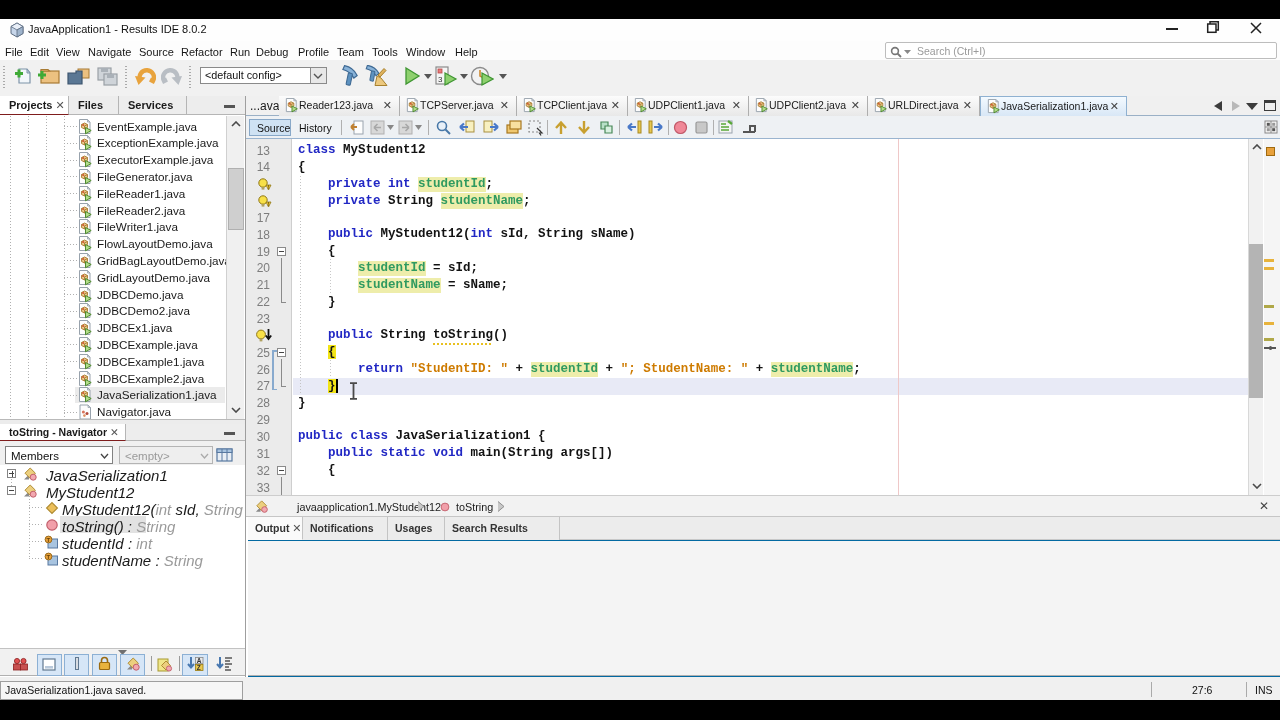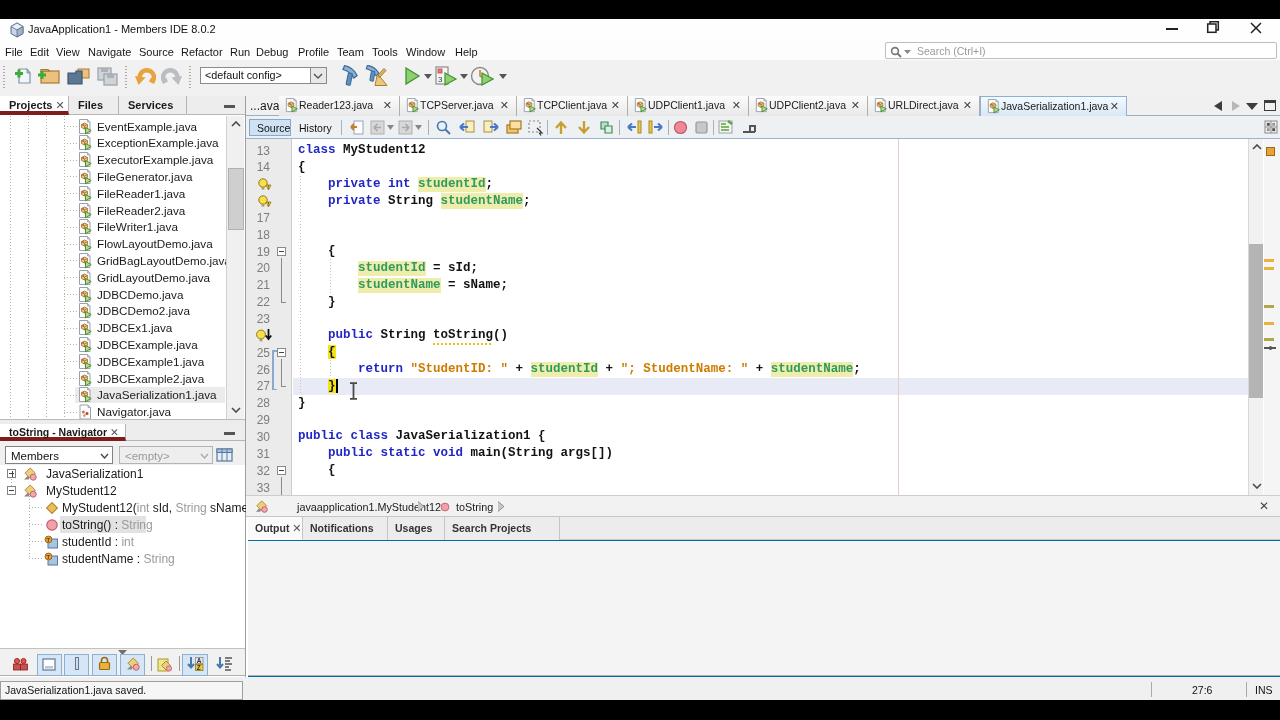--- a/index.html
+++ b/index.html
@@ -11,21 +11,21 @@
 #menubar { position:absolute; left:0; top:41px; width:1280px; height:19px; background:#fdfdfd; }
 .menuitem { position:absolute; top:5px; font-size:11px; color:#161616; }
 #toolbar { position:absolute; left:0; top:60px; width:1280px; height:36px; background:#f1f1f1; }
 .grip { position:absolute; top:6px; width:2px; height:22px; background-image:repeating-linear-gradient(#aaa 0 1px, transparent 1px 3px); }
 #searchbox { position:absolute; left:885px; top:42px; width:392px; height:17px; background:#fff; border:1px solid #bdbdbd; border-radius:2px; }
 
 #leftpanel { position:absolute; left:0; top:96px; width:246px; height:328px; background:#fff; border-right:1px solid #9e9e9e; }
 #navpanel { position:absolute; left:0; top:424px; width:246px; height:253px; background:#fff; border-right:1px solid #9e9e9e; }
 .ptabbar { position:absolute; left:0; top:0; width:245px; height:19px; background:#ededed; border-bottom:1px solid #b5b5b5; }
 .ptab { position:absolute; top:0; height:19px; font-size:11px; font-weight:bold; color:#1a1a1a; border-right:1px solid #b5b5b5; padding:3px 0 0 9px; }
-.ptab.active { background:#fff; border-bottom:4px solid #7f1d1d; }
+.ptab.active { background:#fff; border-bottom:1px solid #7f1d1d; }
 .closex { color:#555; font-weight:normal; }
 .minbtn { position:absolute; width:11px; height:3px; background:#555; }
 
 #edittabs { position:absolute; left:246px; top:96px; width:1034px; height:20px; background:#f0f0f0; border-bottom:1px solid #9ab0c6; }
 .etab { position:absolute; top:0; height:20px; background:linear-gradient(#fcfcfc,#e8e8e8); border-right:1px solid #aeaeae; font-size:12px; color:#1a1a1a; }
 .etab.active { background:linear-gradient(#f4faff,#d8e7f6); border:1px solid #8fb1d1; height:21px; }
 .etab .lbl { position:absolute; left:20px; top:3px; white-space:nowrap; }
 .etab .tx { position:absolute; right:7px; top:3px; color:#444; font-size:11px; }
 #srcbar { position:absolute; left:246px; top:116px; width:1034px; height:23px; background:#eef1f4; border-bottom:1px solid #9ab4cf; }
 #codearea { position:absolute; left:246px; top:139px; width:1002px; height:356px; background:#fff; overflow:hidden; }
@@ -37,21 +37,21 @@
 .s { color:#ce7b00; }
 .brc { background:#f2e417; }
 #vscroll { position:absolute; left:1248px; top:139px; width:15px; height:356px; background:#f1f1f1; border-left:1px solid #d8d8d8; }
 #estripe { position:absolute; left:1264px; top:139px; width:16px; height:356px; background:#f5f5f5; }
 #breadcrumb { position:absolute; left:246px; top:495px; width:1034px; height:22px; background:#f2f2f2; border-top:1px solid #cdcdcd; border-bottom:1px solid #c6c6c6; }
 #output { position:absolute; left:248px; top:517px; width:1034px; height:160px; background:#0369a1; }
 .otab { position:absolute; top:0; height:23px; background:#ececec; border-right:1px solid #c4c4c4; font-size:10.5px; font-weight:bold; color:#333; padding:5px 0 0 7px; }
 #statusbar { position:absolute; left:0; top:677px; width:1280px; height:23px; background:#f0f0f0; }
 .treerow { position:absolute; font-size:11.7px; color:#1a1a1a; white-space:nowrap; }
 .fbox { position:absolute; top:5px; width:25px; height:22px; background:#d6e6f7; border:1px solid #8cb0d4; }
-#navtree .treerow { font-size:12px; }
+#navtree .treerow { font-size:15px;font-style:italic; }
 #edittabs .lbl { font-size:10.5px;text-align:right; }
 .gray { color:#9a9a9a; }
 svg.ic { position:absolute; }
 </style>
 </head>
 <body>
 <svg width="0" height="0" style="position:absolute;">
 <defs>
 <g id="ic-java">
   <path d="M2.5 0.5 L10.5 0.5 L13 3 L13 14.5 L2.5 14.5 Z" fill="#fdfdfd" stroke="#98a2ac" stroke-width="1"></path>
@@ -88,21 +88,21 @@
 </svg>
 <div class="blackbar" style="top:0;height:19px;"></div>
 <div class="blackbar" style="top:700px;height:20px;"></div>
 
 <div id="titlebar">
   <svg class="ic" style="left:9px;top:3px;" width="16" height="16" viewBox="0 0 16 16">
     <polygon points="8,1 14,4.5 14,11.5 8,15 2,11.5 2,4.5" fill="#c7d6ea" stroke="#5a6b80" stroke-width="1"></polygon>
     <polygon points="8,1 14,4.5 8,8 2,4.5" fill="#e8eef7" stroke="#5a6b80" stroke-width="0.8"></polygon>
     <polygon points="8,8 14,4.5 14,11.5 8,15" fill="#9fb4cc" stroke="#5a6b80" stroke-width="0.8"></polygon>
   </svg>
-  <div class="abs" style="left:28px;top:4px;font-size:11px;color:#111;">JavaApplication1 - Members IDE 8.0.2</div>
+  <div class="abs" style="left:28px;top:4px;font-size:11px;color:#111;">JavaApplication1 - Results IDE 8.0.2</div>
   <div class="abs" style="left:1166px;top:9px;width:12px;height:2px;background:#222;"></div>
   <svg class="ic" style="left:1206px;top:1px;" width="14" height="14" viewBox="0 0 14 14">
     <path d="M4 4 L4 1.7 L12.3 1.7 L12.3 10 L10 10" fill="none" stroke="#222" stroke-width="1.5"></path>
     <rect x="1.7" y="4" width="8.3" height="8.3" fill="#fff" stroke="#222" stroke-width="1.5"></rect>
   </svg>
   <svg class="ic" style="left:1249px;top:2px;" width="14" height="14" viewBox="0 0 14 14">
       <path d="M2 2 L12 12 M12 2 L2 12" stroke="#222" stroke-width="1.5"></path>
     </svg>
 </div>
 <div id="menubar">
@@ -661,20 +661,21 @@
   <div class="abs" style="left:31px;top:327.15px;width:9px;height:9px;background:#fff;border:1px solid #8a8a8a;"></div>
   <div class="abs" style="left:33px;top:331.15px;width:5px;height:1px;background:#444;"></div>
   <div class="abs" style="left:35px;top:338.15px;width:1px;height:17.85px;background:#8a8a8a;"></div>
   <div class="abs" style="left:26px;top:211.20px;width:1.6px;height:39.70px;background:#88aace;"></div>
   <div class="abs" style="left:26px;top:211.20px;width:5px;height:1.6px;background:#88aace;"></div>
   <div class="abs" style="left:26px;top:249.90px;width:5px;height:1.6px;background:#88aace;"></div>
   <div class="cl" style="top:4.00px;"><span class="k">class</span> MyStudent12</div>
   <div class="cl" style="top:20.85px;">{</div>
   <div class="cl" style="top:37.70px;">    <span class="k">private</span> <span class="k">int</span> <span class="f">studentId</span>;</div>
   <div class="cl" style="top:54.55px;">    <span class="k">private</span> String <span class="f">studentName</span>;</div>
+  <div class="cl" style="top:88.25px;">    <span class="k">public</span> MyStudent12(<span class="k">int</span> sId, String sName)</div>
   <div class="cl" style="top:105.10px;">    {</div>
   <div class="cl" style="top:121.95px;">        <span class="f">studentId</span> = sId;</div>
   <div class="cl" style="top:138.80px;">        <span class="f">studentName</span> = sName;</div>
   <div class="cl" style="top:155.65px;">    }</div>
   <div class="cl" style="top:189.35px;">    <span class="k">public</span> String toString()</div>
   <div class="cl" style="top:206.20px;">    <span class="brc">{</span></div>
   <div class="cl" style="top:223.05px;">        <span class="k">return</span> <span class="s">"StudentID: "</span> + <span class="f">studentId</span> + <span class="s">"; StudentName: "</span> + <span class="f">studentName</span>;</div>
   <div class="cl" style="top:239.90px;">    <span class="brc">}</span></div>
   <div class="cl" style="top:256.75px;">}</div>
   <div class="cl" style="top:290.45px;"><span class="k">public</span> <span class="k">class</span> JavaSerialization1 {</div>
@@ -719,21 +720,21 @@
   <svg class="ic" style="left:250px;top:5px;" width="10" height="11" viewBox="0 0 10 11">
       <path d="M2 0.5 L8 5.5 L2 10.5" fill="#c8c8c8" stroke="#909090" stroke-width="1"></path>
     </svg>
   <div class="abs" style="left:1013px;top:3px;font-size:12px;color:#444;">✕</div>
 </div>
 <div id="output">
   <div class="abs" style="left:0;top:0;width:1034px;height:23px;background:#ececec;border-bottom:1px solid #c8c8c8;"></div>
   <div class="otab" style="left:0;width:55px;background:#fafafa;border-bottom:1px solid #fafafa;">Output <span class="closex" style="font-size:11px;">✕</span></div>
   <div class="otab" style="left:55px;width:85px;">Notifications</div>
   <div class="otab" style="left:140px;width:57px;">Usages</div>
-  <div class="otab" style="left:197px;width:115px;">Search Projects</div>
+  <div class="otab" style="left:197px;width:115px;">Search Results</div>
   <div class="abs" style="left:0;top:24px;width:1034px;height:135px;background:#f4f4f4;border-bottom:1px solid #b0b0b0;"></div>
 </div>
 <div id="statusbar">
   <div class="abs" style="left:0;top:4px;width:243px;height:19px;background:#f6f6f6;border:1px solid #9e9e9e;"></div>
   <div class="abs" style="left:5px;top:7px;font-size:10.5px;color:#111;">JavaSerialization1.java saved.</div>
   <div class="abs" style="left:1151px;top:5px;width:1px;height:15px;background:#aaa;"></div>
   <div class="abs" style="left:1192px;top:7px;font-size:10.5px;color:#111;">27:6</div>
   <div class="abs" style="left:1246px;top:5px;width:1px;height:15px;background:#aaa;"></div>
   <div class="abs" style="left:1255px;top:7px;font-size:10.5px;color:#111;">INS</div>
 </div>

